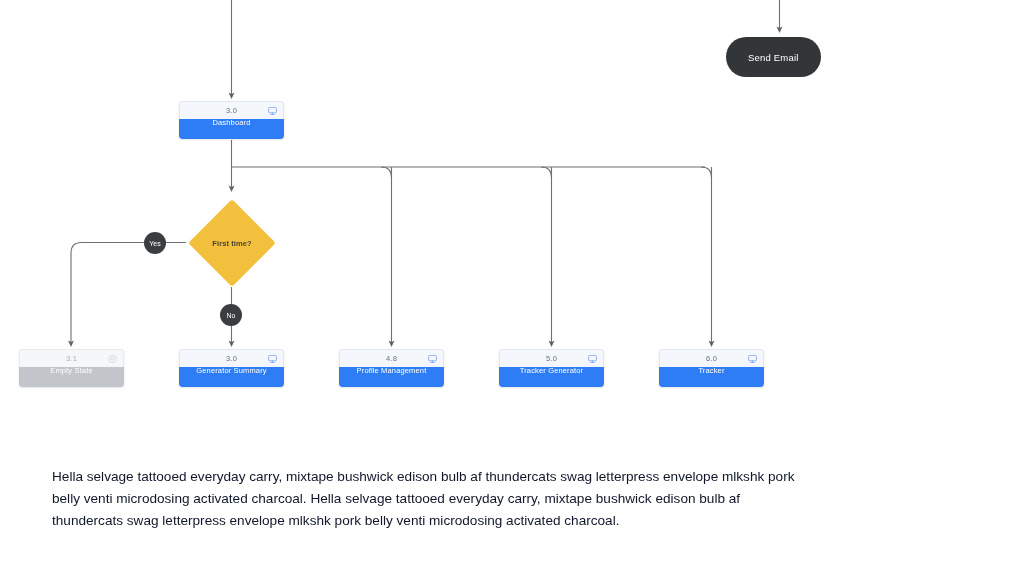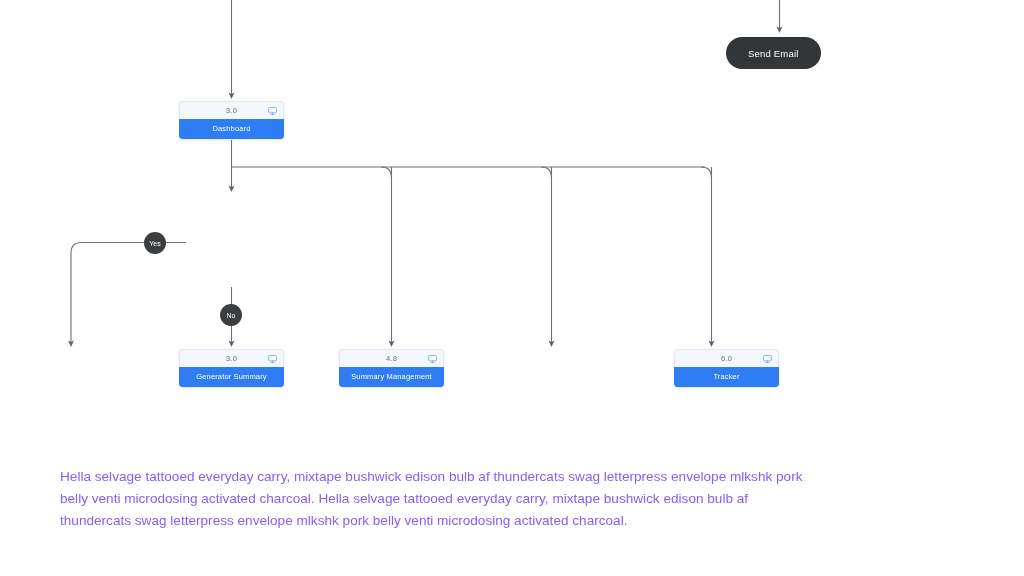--- a/index.html
+++ b/index.html
@@ -53,42 +53,42 @@
     right: 6px;
     top: 50%;
     transform: translateY(-50%);
     display: block;
     line-height: 0;
   }
   .node .bar {
     height: 20px;
     background: #2f7df4;
     display: flex;
-    align-items: center;
+    align-items: flex-start;
     justify-content: center;
     border-radius: 0 0 3px 3px;
   }
   .node .bar span {
     font-size: 7.5px;
     color: #ffffff;
     letter-spacing: .15px;
     line-height: 1;
     white-space: nowrap;
   }
 
   
   .node.muted .head { background: #f6f7f8; border-color: #e8eaec; }
   .node.muted .num  { color: #a6adb6; }
   .node.muted .bar  { background: #c2c6ca; }
   .node.muted .bar span { color: #ffffff; }
 
   
   .pill {
     position: absolute;
-    height: 32px;
+    height: 40px;
     background: #333638;
     border-radius: 20px;
     display: flex;
     align-items: center;
     justify-content: center;
     padding: 0 22px;
   }
   .pill span {
     font-size: 9.5px;
     color: #ffffff;
@@ -137,26 +137,26 @@
   .chip span {
     font-size: 7px;
     color: #ffffff;
     letter-spacing: .1px;
     line-height: 1;
   }
 
   
   #body-copy {
     position: absolute;
-    left: 60px;
+    left: 52px;
     top: 466px;
     width: 760px;
     font-size: 13.6px;
     line-height: 22px;
-    color: #8b5cf6;
+    color: #0f172a;
   }
 </style>
 </head>
 <body>
 
 <div id="canvas">
 
   <svg id="wires" viewBox="0 0 1024 576" width="1024" height="576">
     <defs>
       <marker id="ah" markerWidth="8" markerHeight="8" refX="4.2" refY="4" orient="auto" markerUnits="userSpaceOnUse">
@@ -202,28 +202,46 @@
           <rect x="0.6" y="0.6" width="10.8" height="7.4" rx="1.2" fill="none" stroke="#7aa7e8" stroke-width="1.1"></rect>
           <path d="M6,8 L6,10 M3.6,10.3 L8.4,10.3" stroke="#7aa7e8" stroke-width="1.1" fill="none" stroke-linecap="round"></path>
         </svg>
       </span>
     </div>
     <div class="bar">
       <span>Dashboard</span>
     </div>
   </div>
 
+  <div class="diamond-wrap" style="left:188px; top:199px;">
+    <div class="shape"></div>
+    <div class="dlabel">First time?</div>
+  </div>
 
   <div class="chip" style="left:144px; top:232px;">
     <span>Yes</span>
   </div>
   <div class="chip" style="left:220px; top:304px;">
     <span>No</span>
   </div>
 
+  <div class="node muted" style="left:19px; top:349px;">
+    <div class="head">
+      <span class="num">3.1</span>
+      <span class="ico">
+        <svg width="9" height="9" viewBox="0 0 11 11">
+          <circle cx="5.5" cy="5.5" r="4.4" fill="none" stroke="#d2d6da" stroke-width="1.1"></circle>
+          <circle cx="5.5" cy="5.5" r="1.5" fill="none" stroke="#d2d6da" stroke-width="1.1"></circle>
+        </svg>
+      </span>
+    </div>
+    <div class="bar">
+      <span>Empty State</span>
+    </div>
+  </div>
 
   <div class="node" style="left:179px; top:349px;">
     <div class="head">
       <span class="num">3.0</span>
       <span class="ico">
         <svg width="9" height="8" viewBox="0 0 12 11">
           <rect x="0.6" y="0.6" width="10.8" height="7.4" rx="1.2" fill="none" stroke="#7aa7e8" stroke-width="1.1"></rect>
           <path d="M6,8 L6,10 M3.6,10.3 L8.4,10.3" stroke="#7aa7e8" stroke-width="1.1" fill="none" stroke-linecap="round"></path>
         </svg>
       </span>
@@ -237,26 +255,40 @@
     <div class="head">
       <span class="num">4.8</span>
       <span class="ico">
         <svg width="9" height="8" viewBox="0 0 12 11">
           <rect x="0.6" y="0.6" width="10.8" height="7.4" rx="1.2" fill="none" stroke="#7aa7e8" stroke-width="1.1"></rect>
           <path d="M6,8 L6,10 M3.6,10.3 L8.4,10.3" stroke="#7aa7e8" stroke-width="1.1" fill="none" stroke-linecap="round"></path>
         </svg>
       </span>
     </div>
     <div class="bar">
-      <span>Summary Management</span>
-    </div>
-  </div>
-
-
-  <div class="node" style="left:659px; top:349px;margin-left:15px;">
+      <span>Profile Management</span>
+    </div>
+  </div>
+
+  <div class="node" style="left:499px; top:349px;">
+    <div class="head">
+      <span class="num">5.0</span>
+      <span class="ico">
+        <svg width="9" height="8" viewBox="0 0 12 11">
+          <rect x="0.6" y="0.6" width="10.8" height="7.4" rx="1.2" fill="none" stroke="#7aa7e8" stroke-width="1.1"></rect>
+          <path d="M6,8 L6,10 M3.6,10.3 L8.4,10.3" stroke="#7aa7e8" stroke-width="1.1" fill="none" stroke-linecap="round"></path>
+        </svg>
+      </span>
+    </div>
+    <div class="bar">
+      <span>Tracker Generator</span>
+    </div>
+  </div>
+
+  <div class="node" style="left:659px; top:349px;">
     <div class="head">
       <span class="num">6.0</span>
       <span class="ico">
         <svg width="9" height="8" viewBox="0 0 12 11">
           <rect x="0.6" y="0.6" width="10.8" height="7.4" rx="1.2" fill="none" stroke="#7aa7e8" stroke-width="1.1"></rect>
           <path d="M6,8 L6,10 M3.6,10.3 L8.4,10.3" stroke="#7aa7e8" stroke-width="1.1" fill="none" stroke-linecap="round"></path>
         </svg>
       </span>
     </div>
     <div class="bar">

